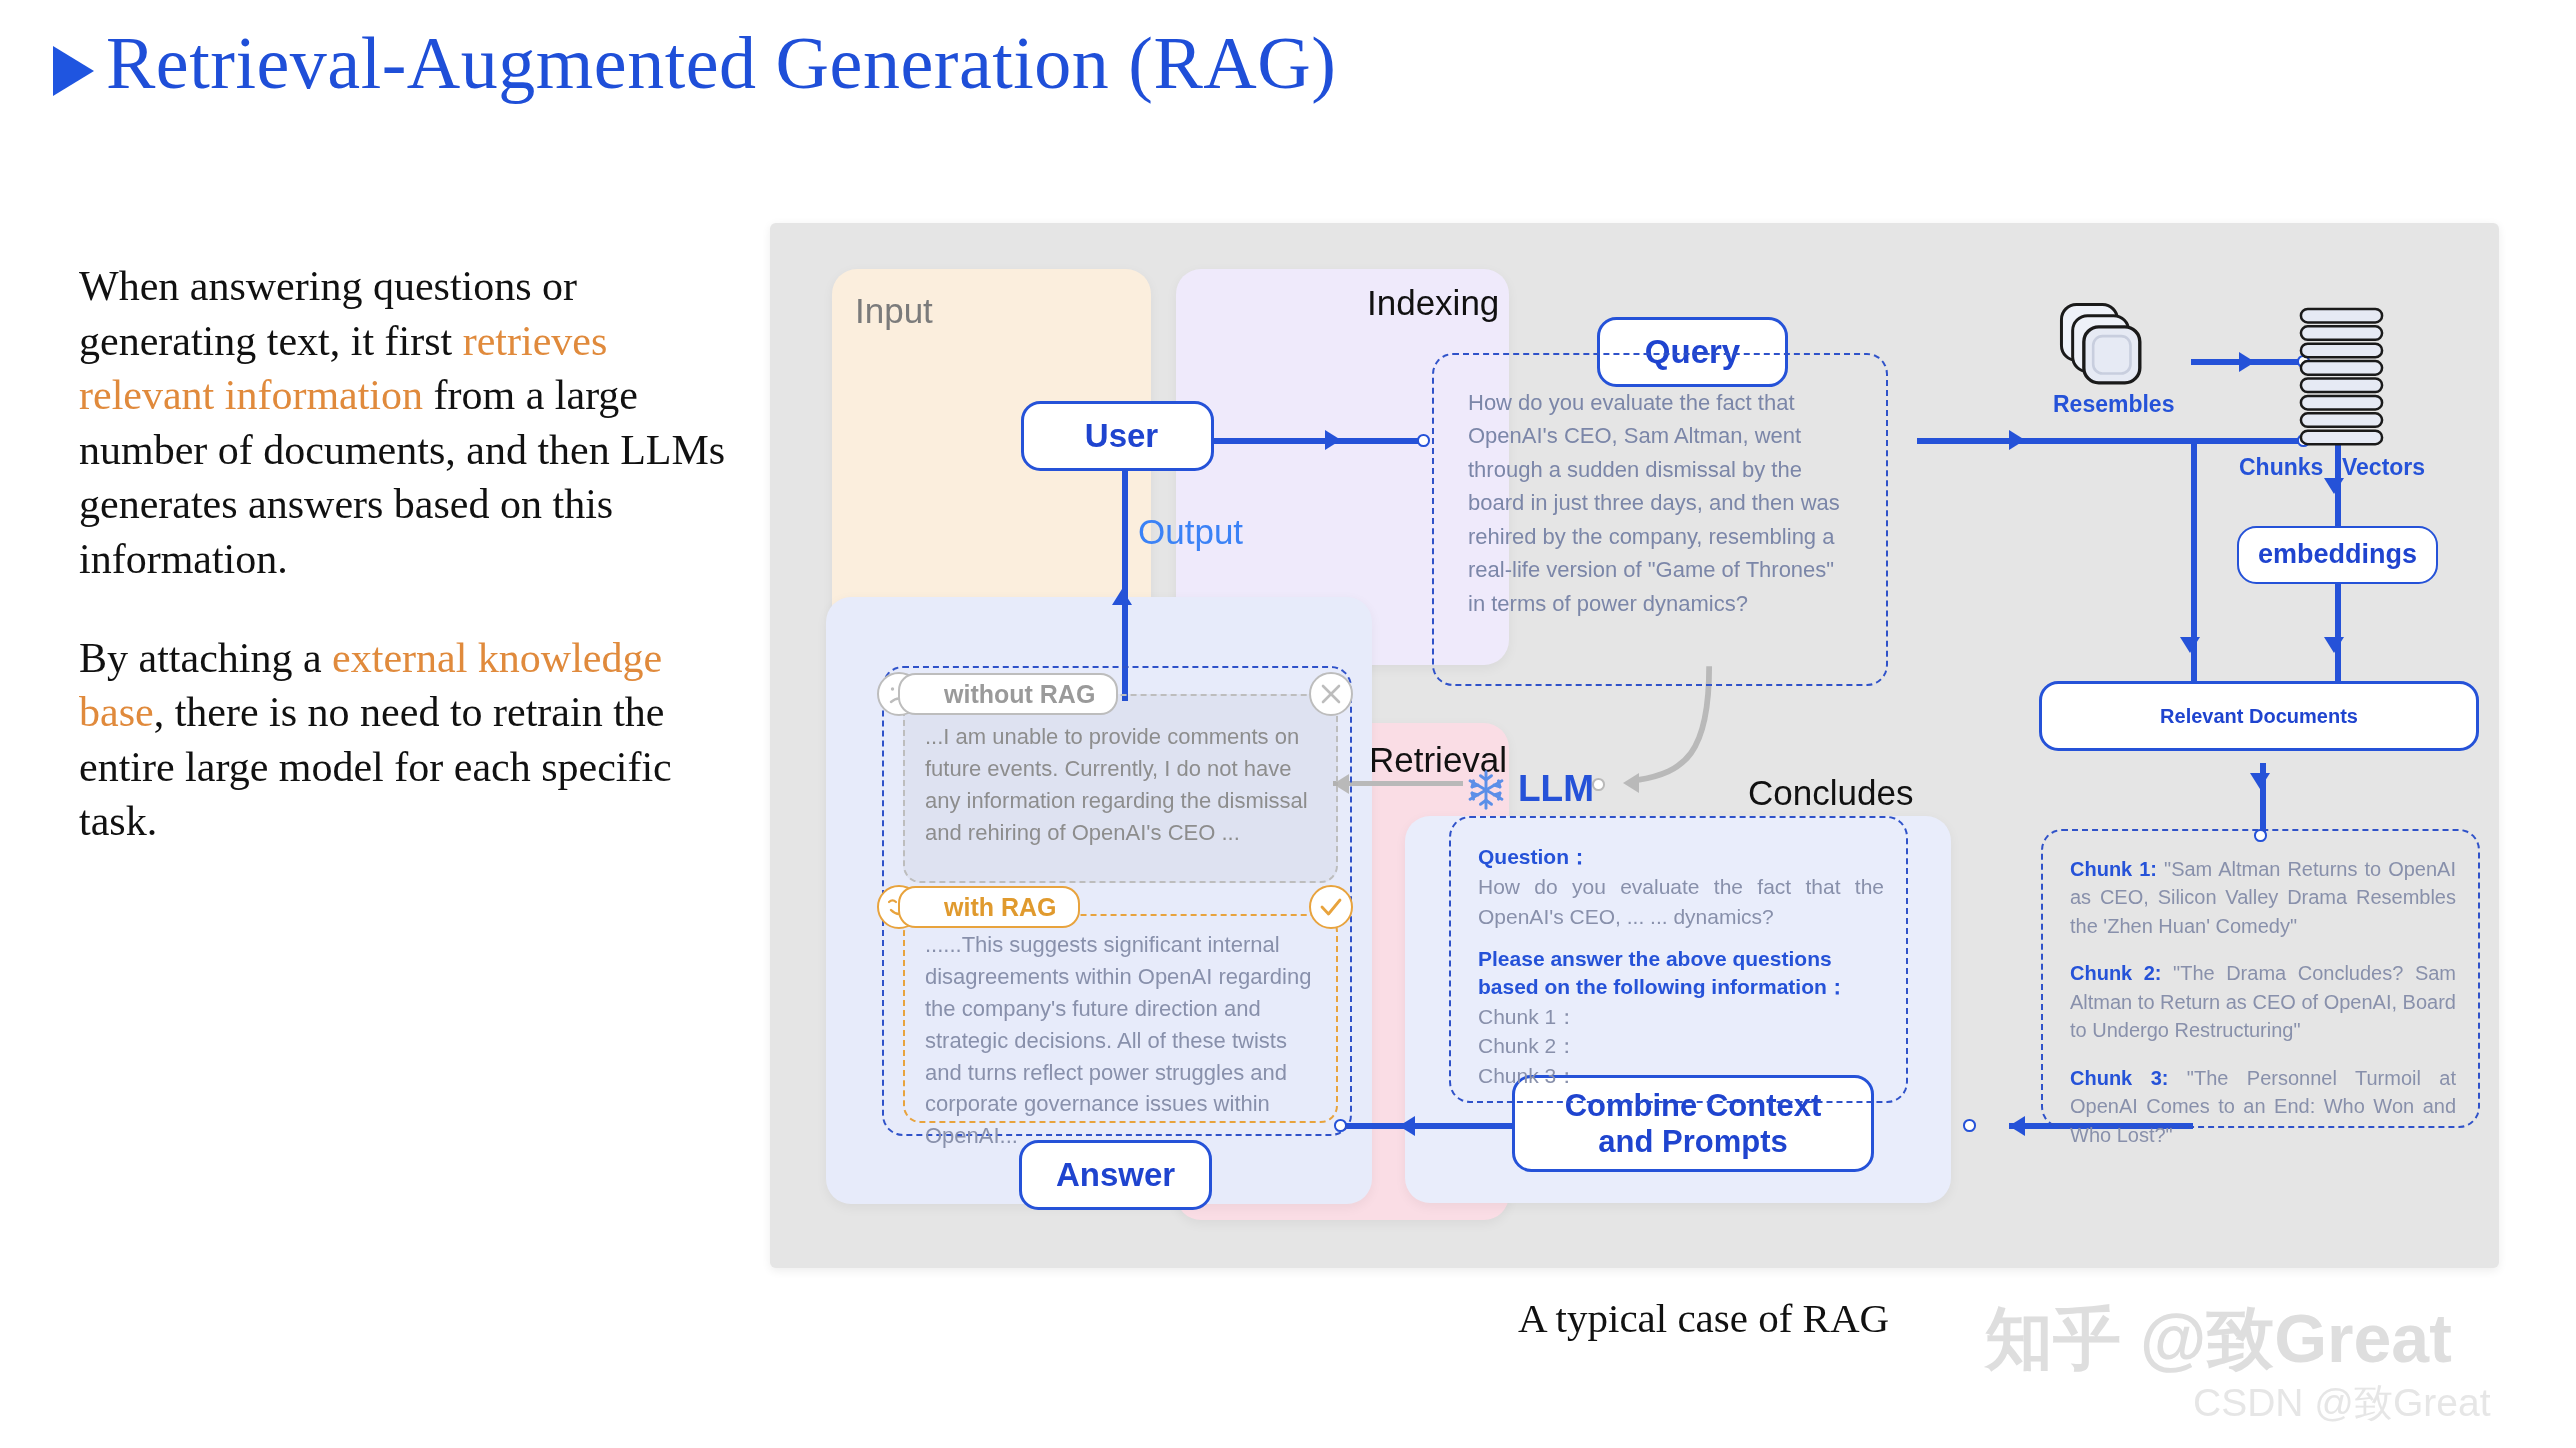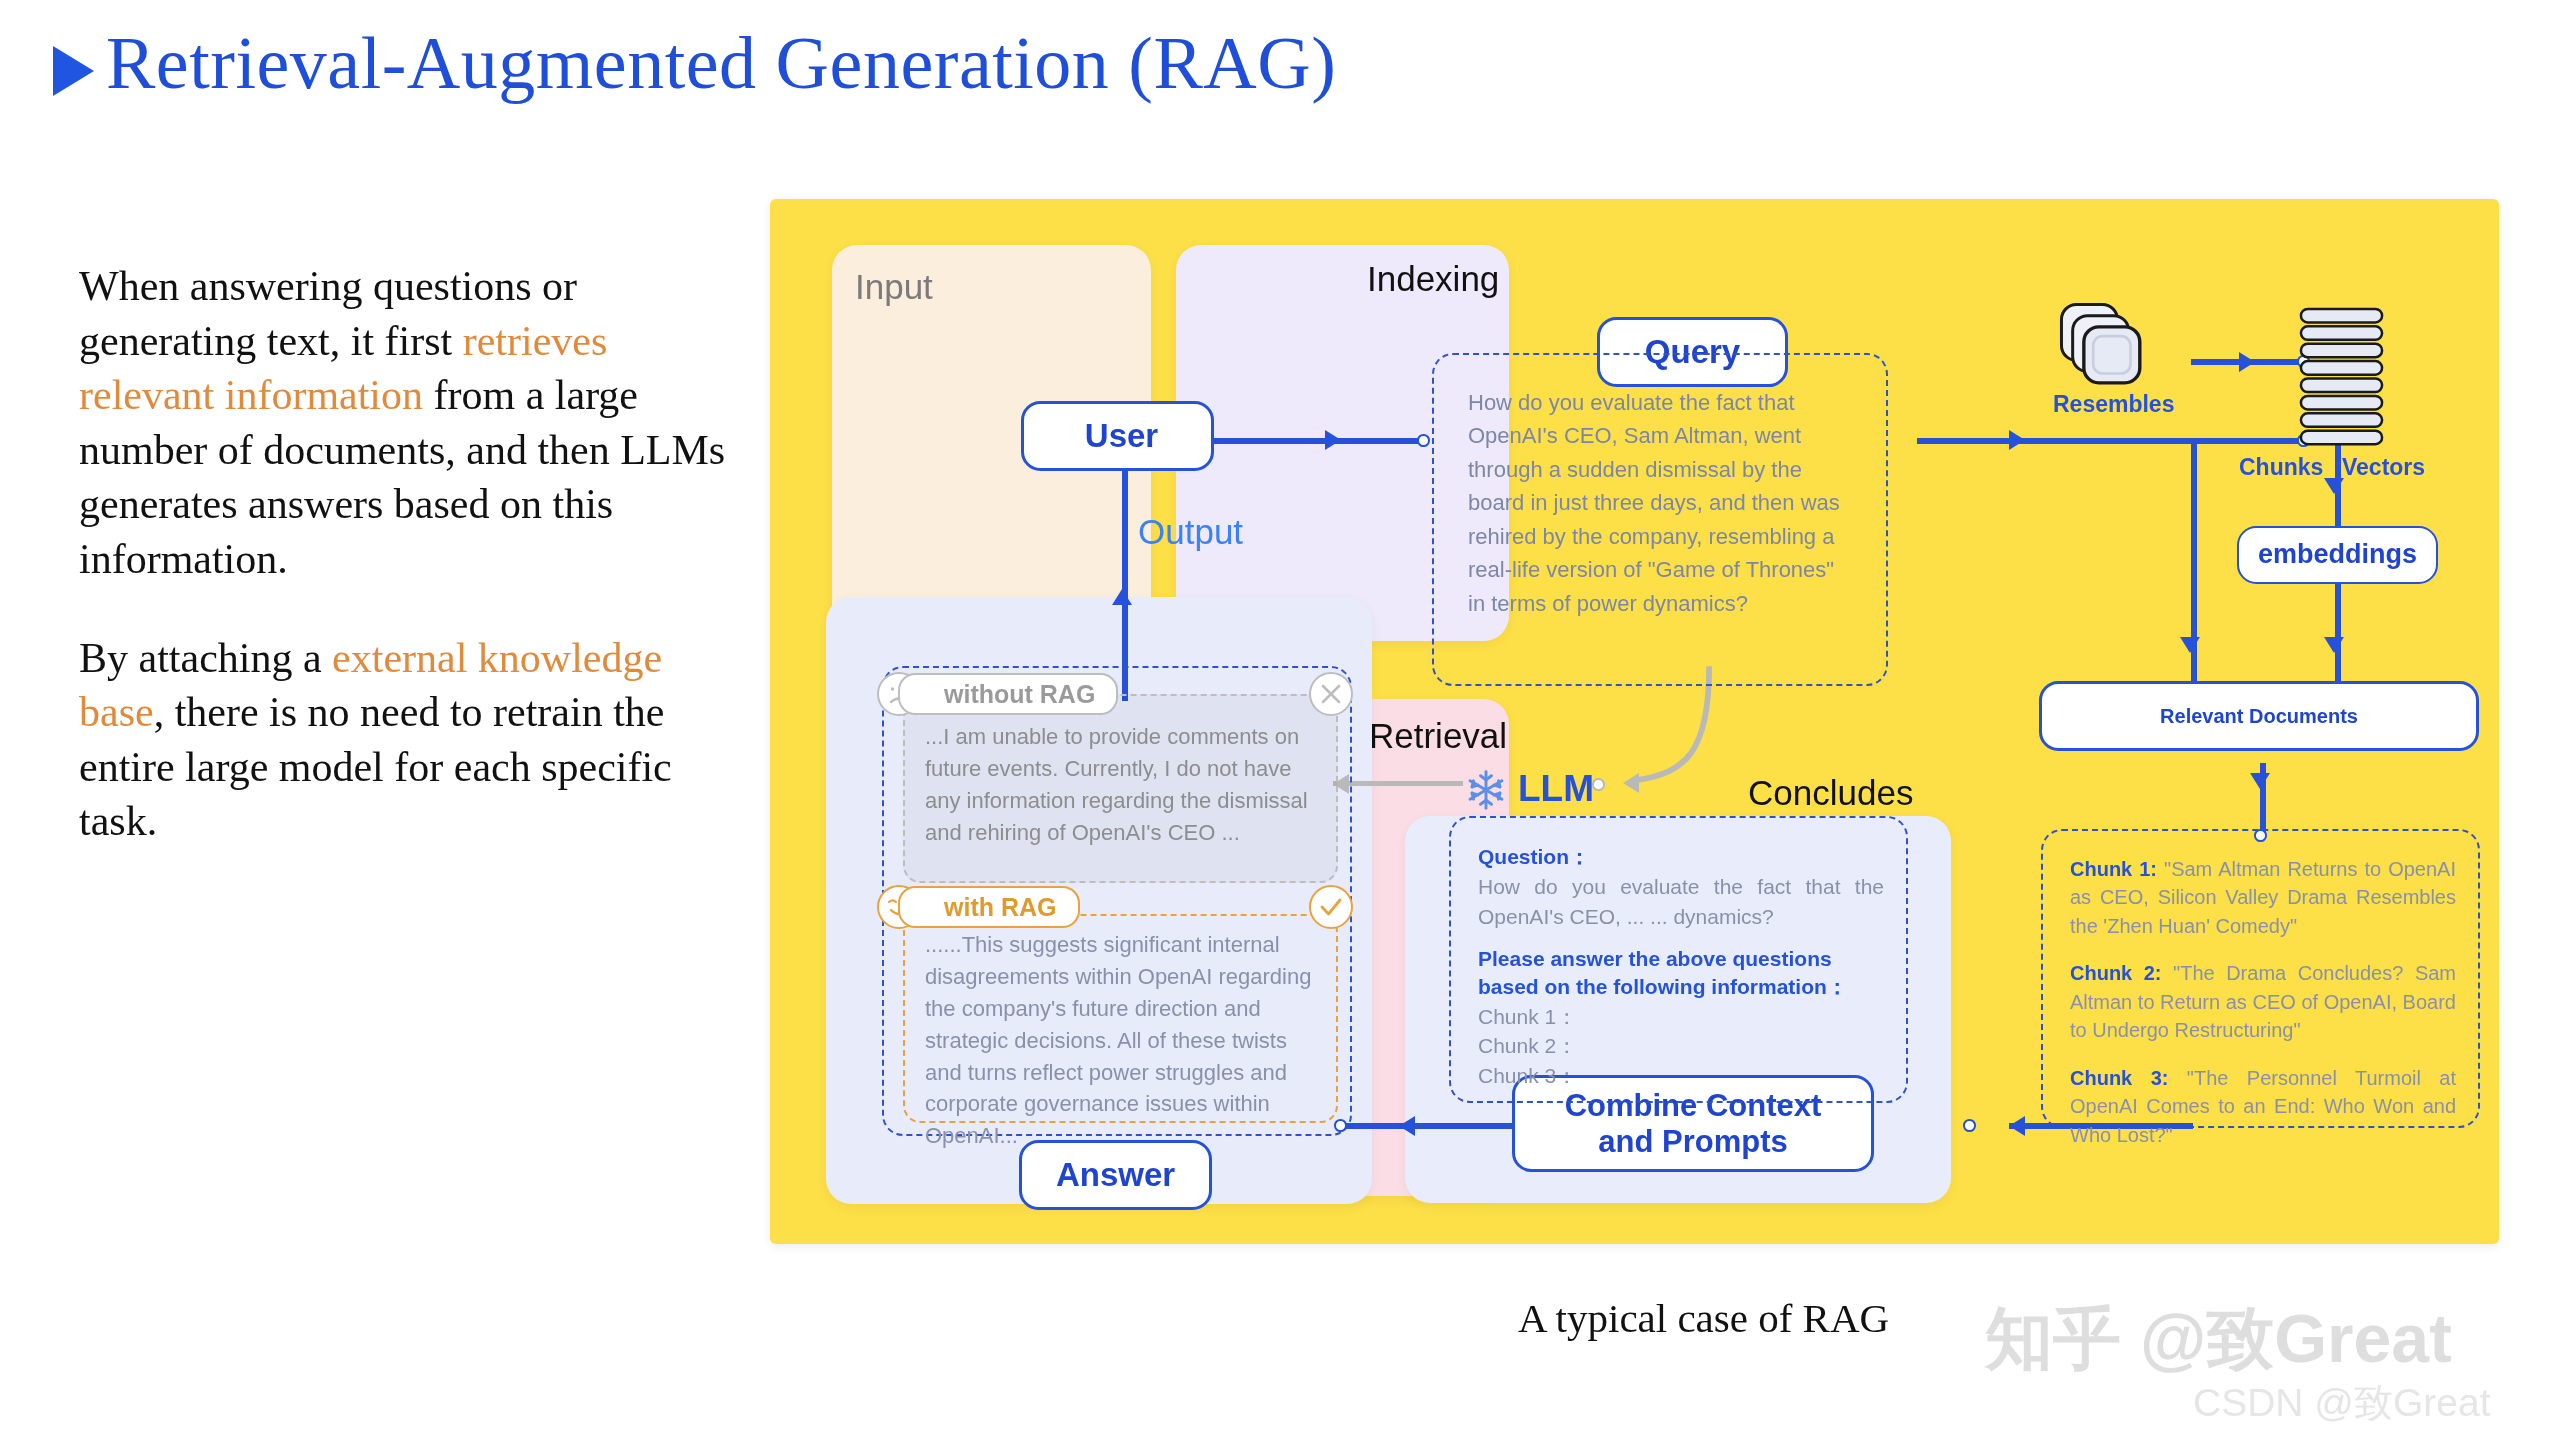--- a/index.html
+++ b/index.html
@@ -33,22 +33,22 @@
     font-family:"Liberation Serif", serif; font-size:41px; color:#111;
     white-space:nowrap;
   }
   #wm1{position:absolute; left:1985px; top:1294px; font-size:68px;
        color:#dedede; white-space:nowrap; font-weight:bold;}
   #wm2{position:absolute; left:2193px; top:1376px; font-size:39px;
        color:#e6e6e6; white-space:nowrap;}
 
   
   #diagram{
-    position:absolute; left:770px; top:199px; width:1729px; height:1045px;
-    background:#fde047; border-radius:5.8px;
+    position:absolute; left:770px; top:223px; width:1729px; height:1045px;
+    background:#e5e5e5; border-radius:5.8px;
     box-shadow:0 2.9px 9.7px rgba(0,0,0,.07);
   }
   #diagram .panel{position:absolute; border-radius:25px;
       box-shadow:0 3.9px 11.6px rgba(0,0,0,.05);}
   .panel-title{position:absolute; font-size:35px; color:#111; white-space:nowrap;}
   .panel-title.muted{color:#7b7b7b;}
 
   
   #panel-input    {left:62px;  top:46px;  width:319px; height:657px; background:#fbeedd;}
   #panel-indexing {left:406px; top:46px;  width:333px; height:396px; background:#efeafb;}

